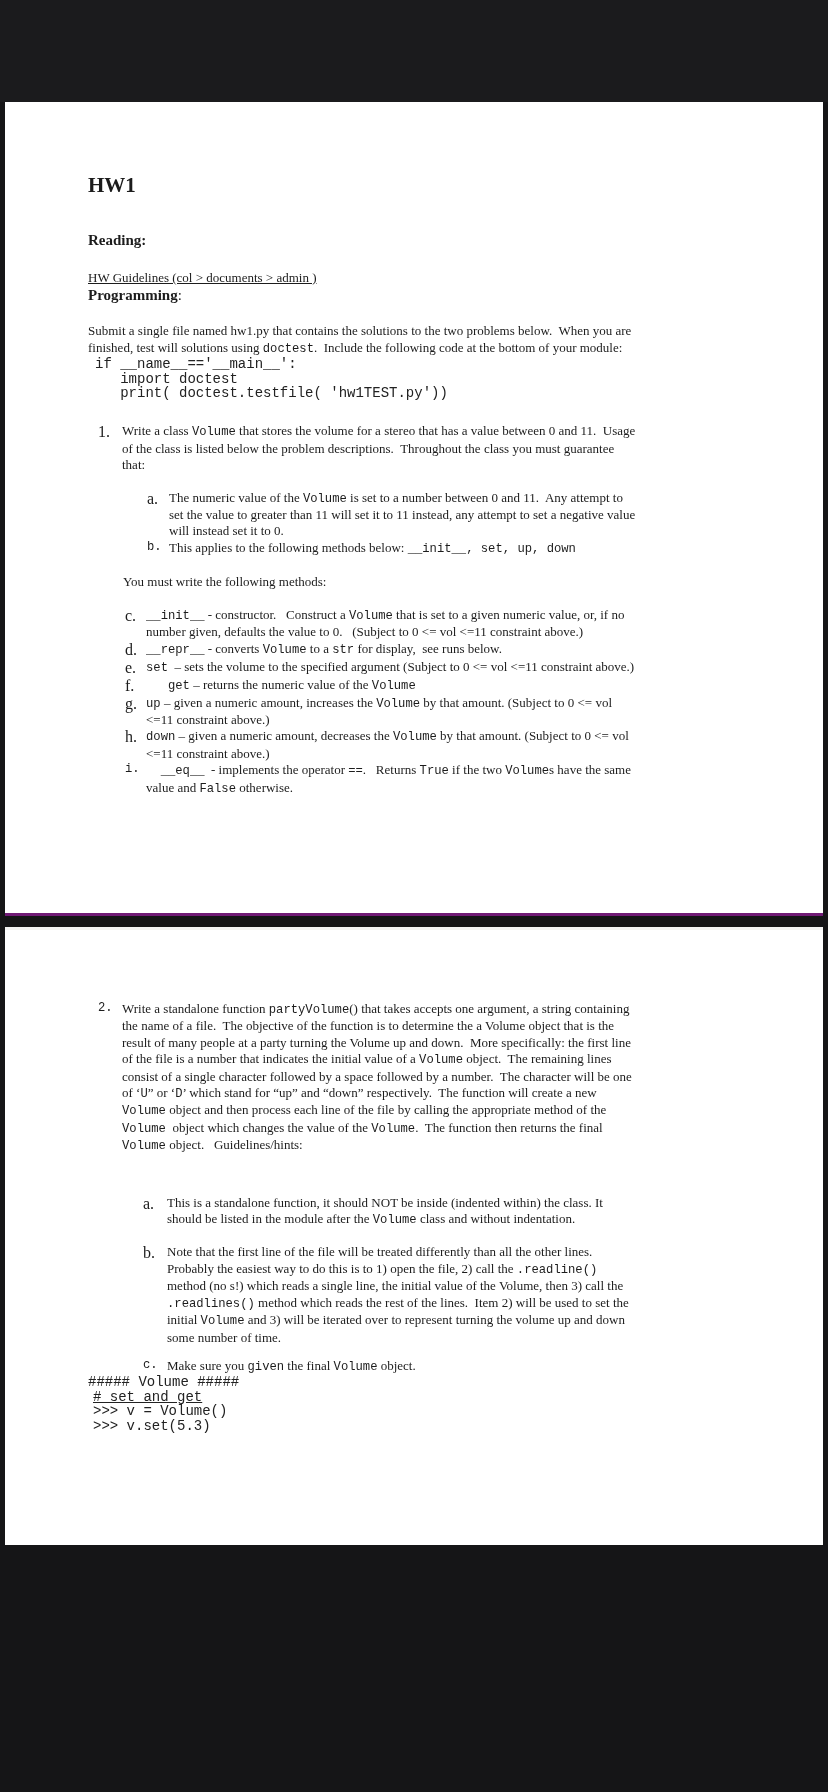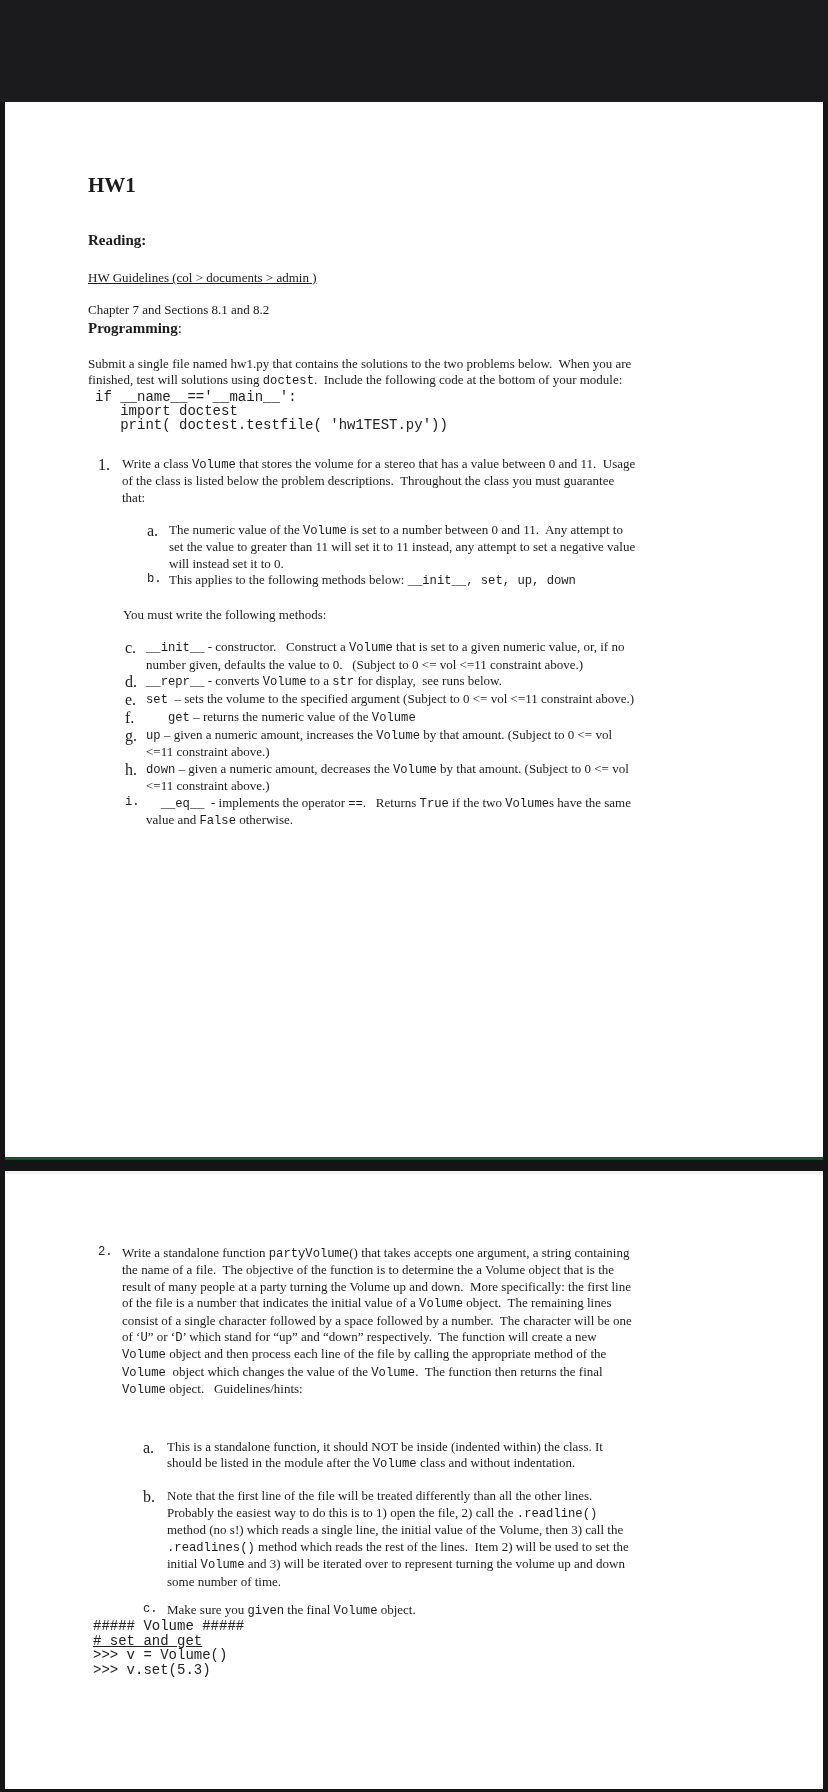--- a/index.html
+++ b/index.html
@@ -14,22 +14,22 @@
   .topbar {
     height: 102px;
     background: #1b1b1d;
   }
   .page {
     background: #ffffff;
     margin: 0 5px;
     overflow: hidden;
   }
   .page-1 {
-    height: 1058px;
-    border-bottom: 3px solid #14532d;
+    height: 814px;
+    border-bottom: 3px solid #701a75;
     padding: 70px 0 0 83px;
   }
   .page-gap {
     height: 11px;
     background: #141416;
   }
   .page-2 {
     height: 618px;
     border-top: 3px solid #f3f3f3;
     padding: 71px 0 0 83px;
@@ -98,21 +98,20 @@
 <div class="topbar"></div>
 
 <div class="page page-1">
   <div class="content">
     <div class="doc-title">HW1</div>
 
     <div class="h2 m-reading"><span class="bold">Reading:</span></div>
 
     <div class="rich m-guides"><span>HW Guidelines (col &gt; documents &gt; admin )</span></div>
 
-    <div class="rich m-chapter"><span>Chapter 7 and Sections 8.1 and 8.2</span></div>
 
     <div class="h2 m-prog"><span class="bold">Programming</span><span>:</span></div>
 
     <div class="rich m-submit"><span>Submit a single file named hw1.py that contains the solutions to the two problems below.  When you are finished, test will solutions using </span><span class="mono">doctest</span><span>.  Include the following code at the bottom of your module:</span></div>
 
     <pre class="code m-code1" style="margin-left:7px;">if __name__=='__main__':
    import doctest
    print( doctest.testfile( 'hw1TEST.py'))</pre>
 
     <div class="li ind1 m-item1">
@@ -180,18 +179,18 @@
     <div class="li ind2c m-item2b">
       <span class="mk">b.</span>
       <span class="tx rich"><span>Note that the first line of the file will be treated differently than all the other lines. Probably the easiest way to do this is to 1) open the file, 2) call the </span><span class="mono">.readline()</span><span> method (no s!) which reads a single line, the initial value of the Volume, then 3) call the </span><span class="mono">.readlines()</span><span> method which reads the rest of the lines.  Item 2) will be used to set the initial </span><span class="mono">Volume</span><span> and 3) will be iterated over to represent turning the volume up and down some number of time.</span></span>
     </div>
 
     <div class="li ind2c m-item2c">
       <span class="mk mono-mk">c.</span>
       <span class="tx rich"><span>Make sure you </span><span class="mono">given</span><span> the final </span><span class="mono">Volume</span><span> object.</span></span>
     </div>
 
-    <pre class="code m-codehdr" style="margin-left:5px;">##### Volume #####</pre>
+    <pre class="code m-codehdr" style="">##### Volume #####</pre>
     <pre class="code m-codecmt" style="margin-left:5px;"># set and get</pre>
     <pre class="code m-coderuns" style="margin-left:5px;">&gt;&gt;&gt; v = Volume()
 &gt;&gt;&gt; v.set(5.3)</pre>
   </div>
 </div>
 
 </body></html>

